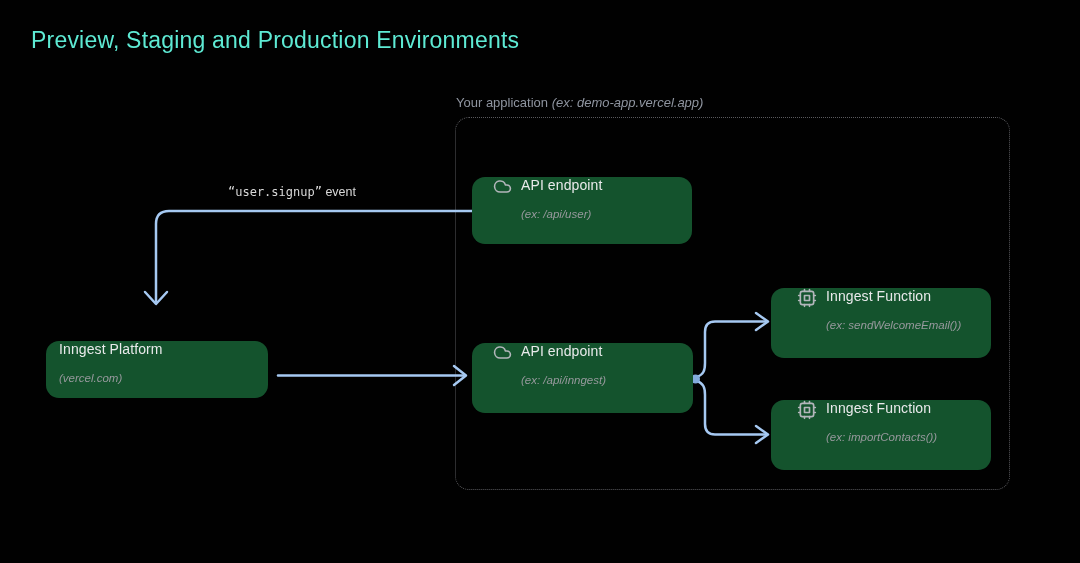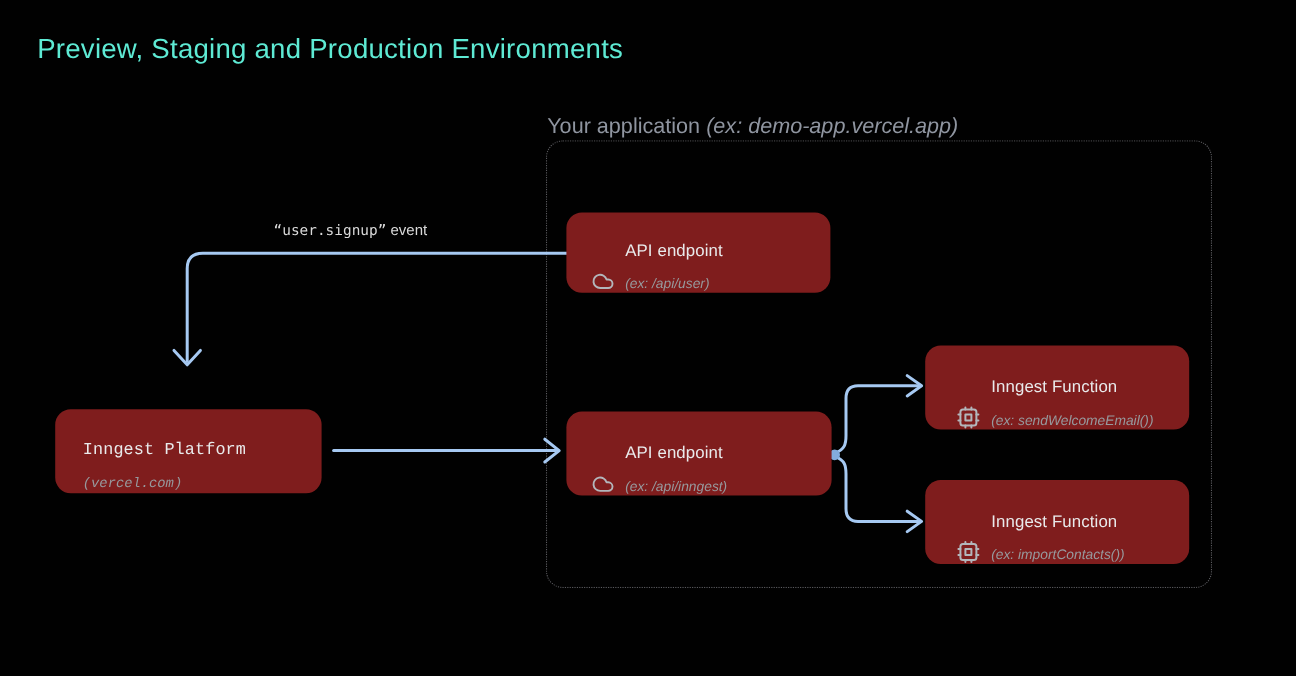--- a/index.html
+++ b/index.html
@@ -15,38 +15,38 @@
     position: absolute;
     left: 31px; top: 27px;
     font-size: 23px;
     font-weight: 500;
     letter-spacing: 0.2px;
     color: #5eead4;
   }
   .app-label {
     position: absolute;
     left: 456px; top: 95px;
-    font-size: 18px;
+    font-size: 13px;
     color: #8f95a0;
     white-space: nowrap;
   }
   .app-label .hint { font-style: italic; }
   .app-container {
     position: absolute;
     left: 455px; top: 117px;
     width: 555px; height: 373px;
     border: 1.5px dotted #5a5a5e;
     border-radius: 14px;
   }
   .node {
     position: absolute;
-    background: #7f1d1d;
+    background: #14532d;
     border-radius: 13px;
     display: flex;
-    align-items: flex-end;
+    align-items: flex-start;
   }
   .node .icon {
     flex: 0 0 auto;
     display: flex;
     align-items: center;
     justify-content: center;
     margin-right: 9px;
     color: #b3b6bb;
   }
   .node .txt { display: flex; flex-direction: column; }
@@ -58,21 +58,21 @@
   }
   .node .txt .t2 {
     font-size: 11.5px;
     font-style: italic;
     color: #97999d;
     line-height: 14px;
     margin-top: 13px;
   }
   #node-api-user     { left: 472px; top: 177px; width: 220px; height: 67px; padding-left: 21px; }
   #node-api-inngest  { left: 472px; top: 343px; width: 221px; height: 70px; padding-left: 21px; }
-  #node-platform     { left: 46px;  top: 341px; width: 222px; height: 70px; padding-left: 23px; font-family: Liberation Mono, monospace; }
+  #node-platform     { left: 46px;  top: 341px; width: 222px; height: 57px; padding-left: 13px; }
   #node-fn-welcome   { left: 771px; top: 288px; width: 220px; height: 70px; padding-left: 26px; }
   #node-fn-import    { left: 771px; top: 400px; width: 220px; height: 70px; padding-left: 26px; }
   .event-label {
     position: absolute;
     left: 228px; top: 185px;
     font-size: 12.5px;
     color: #d9d9d9;
     white-space: nowrap;
   }
   .event-label .code { font-family: "DejaVu Sans Mono", monospace; font-size: 12px; }

